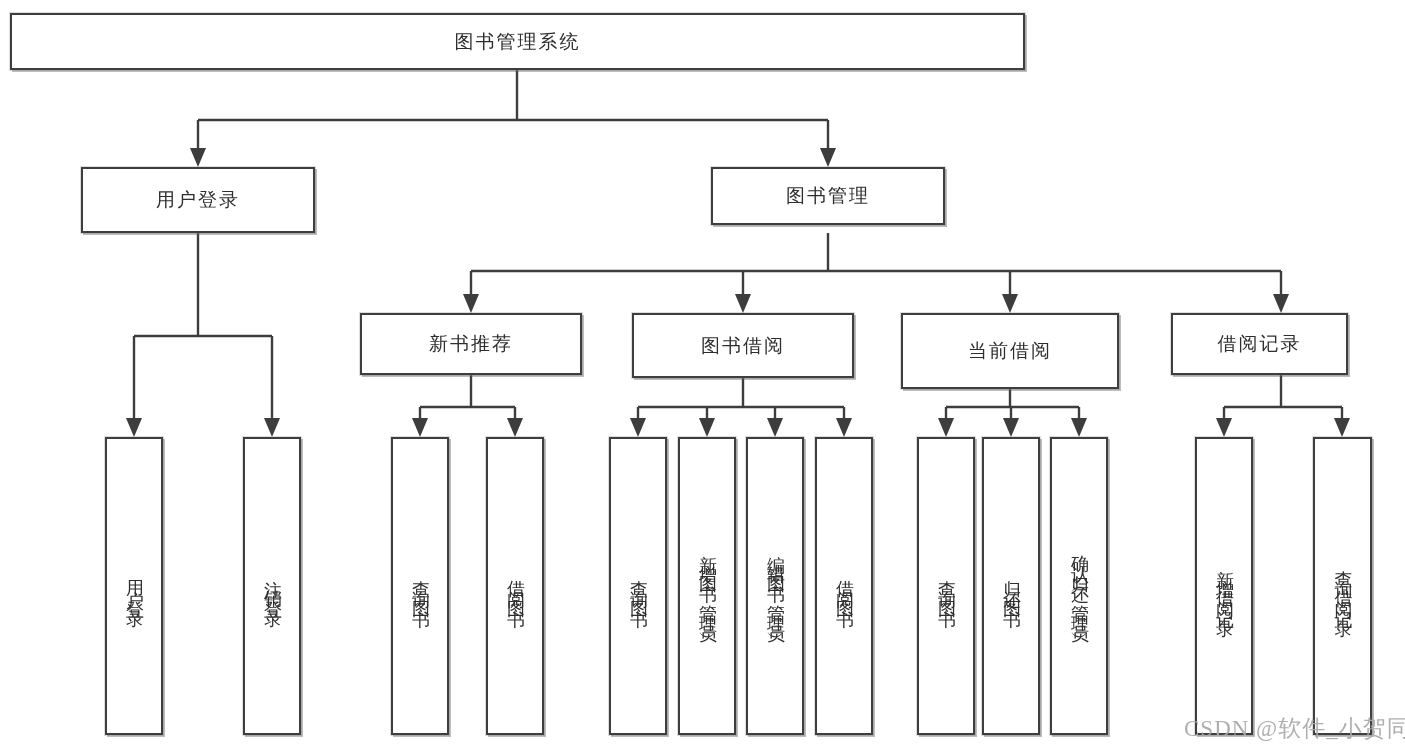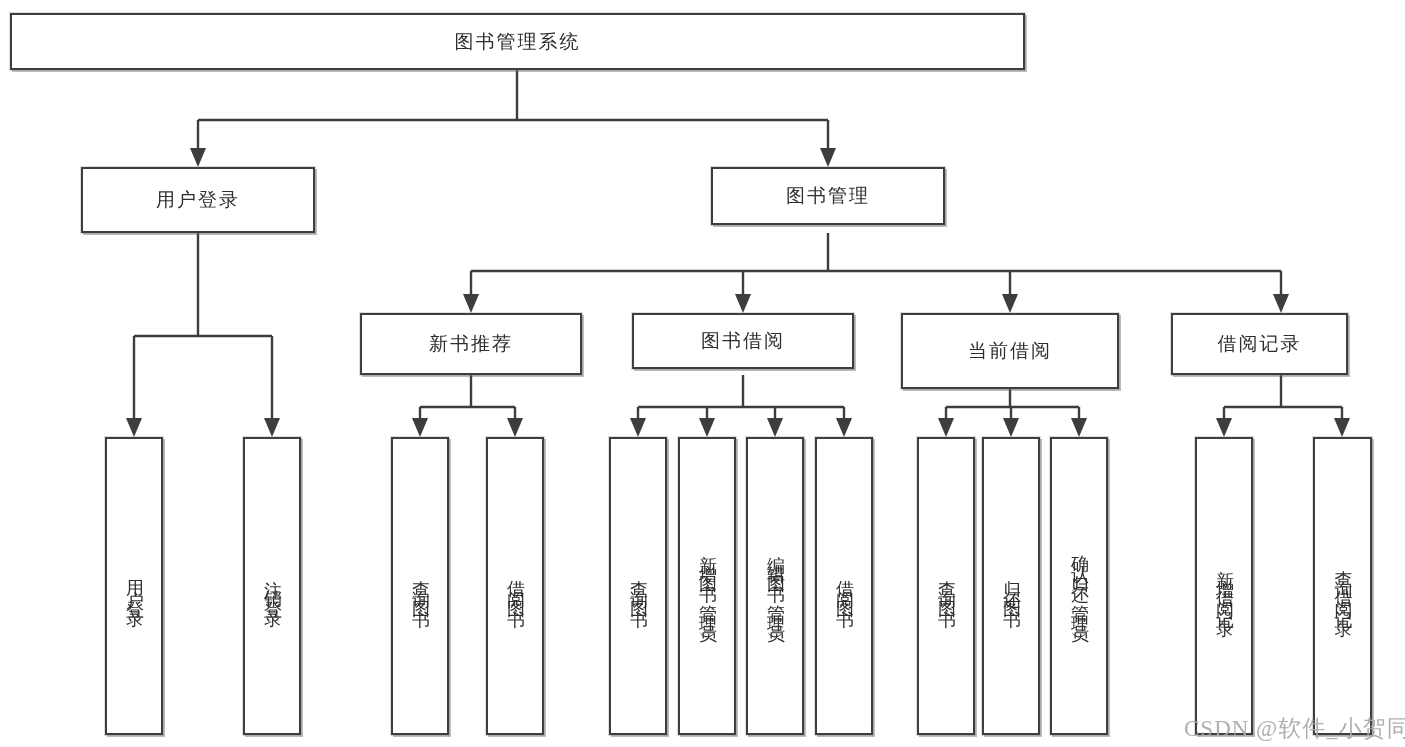--- a/index.html
+++ b/index.html
@@ -117,21 +117,21 @@
   <div class="node hnode" style="left:81px; top:167px; width:234px; height:66px;">
     <span>用户登录</span>
   </div>
   <div class="node hnode" style="left:711px; top:167px; width:234px; height:58px;">
     <span>图书管理</span>
   </div>
 
   <div class="node hnode" style="left:360px; top:313px; width:222px; height:62px;">
     <span>新书推荐</span>
   </div>
-  <div class="node hnode" style="left:632px; top:313px; width:222px; height:56px;">
+  <div class="node hnode" style="left:632px; top:313px; width:222px; height:65px;">
     <span>图书借阅</span>
   </div>
   <div class="node hnode" style="left:901px; top:313px; width:218px; height:76px;">
     <span>当前借阅</span>
   </div>
   <div class="node hnode" style="left:1171px; top:313px; width:177px; height:62px;">
     <span>借阅记录</span>
   </div>
 
   <div class="node vnode" style="left:105px; top:437px; width:58px; height:298px;">

